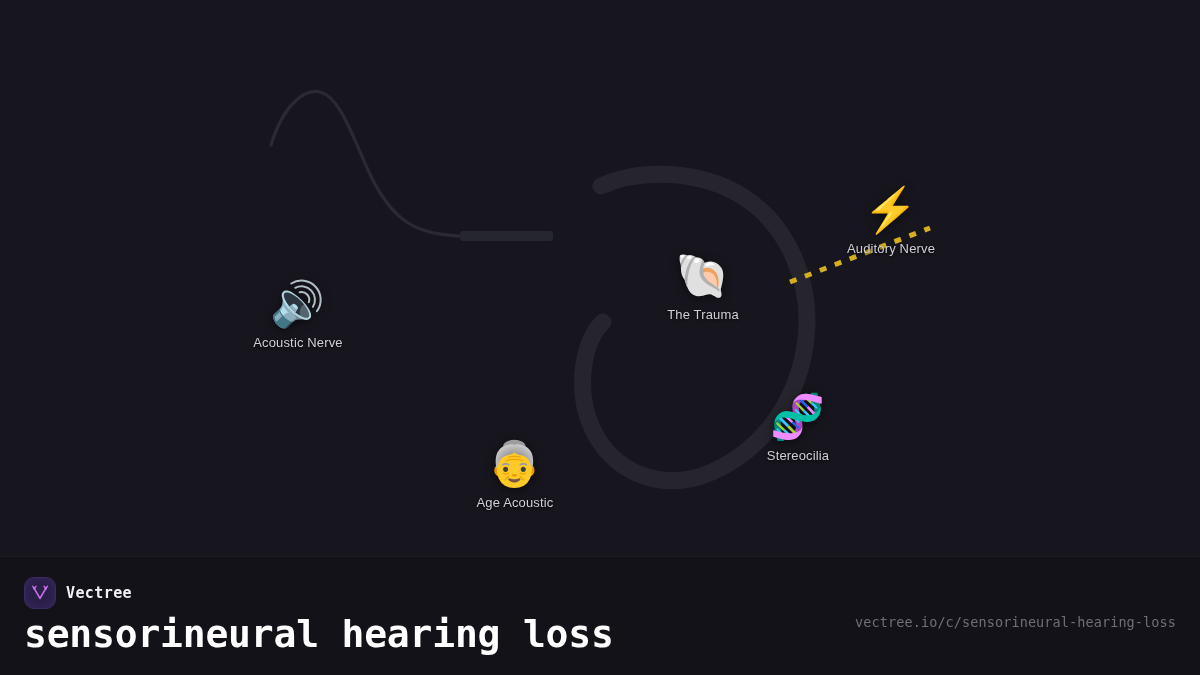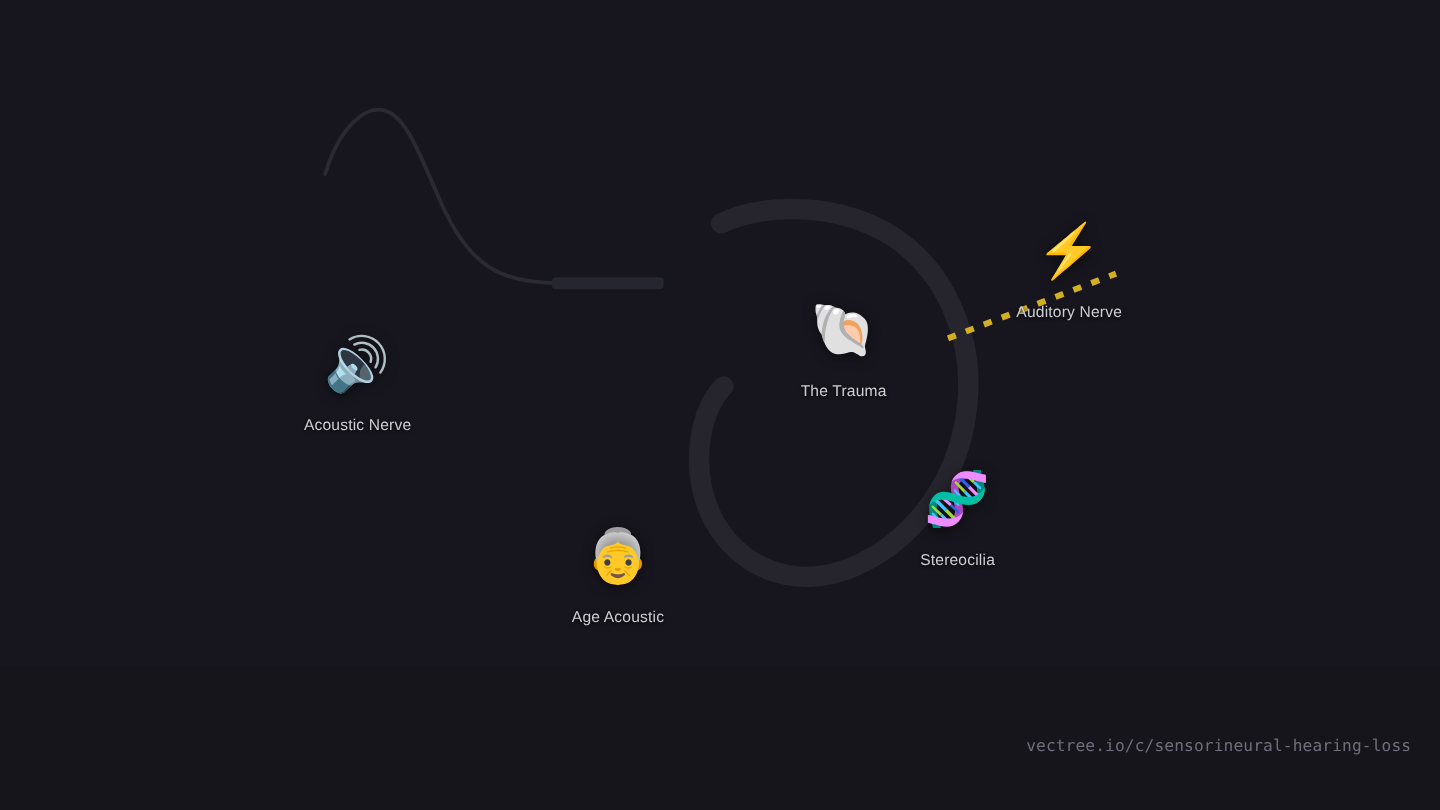--- a/index.html
+++ b/index.html
@@ -39,21 +39,21 @@
   }
   .node .emoji {
     font-size:44px;
     line-height:52px;
     height:52px;
     display:block;
     user-select:none;
     text-shadow:0 2px 10px rgba(0,0,0,.55);
   }
   .node .nlabel {
-    margin-top:16px;
+    margin-top:5px;
     font-size:13px;
     color:#cfcfd6;
     letter-spacing:.15px;
     white-space:nowrap;
     text-shadow:0 1px 3px rgba(0,0,0,.9);
     text-align:center;
   }
 
   
   #footer {
@@ -145,16 +145,33 @@
       <span class="nlabel">Stereocilia</span>
     </div>
 
     <div class="node" style="left:515px; top:432px;">
       <span class="emoji">👵</span>
       <span class="nlabel">Age Acoustic</span>
     </div>
 
   </div>
 
+  <div id="footer">
+
+    <div id="brand">
+      <div id="logo-mark">
+        <svg width="20" height="20" viewBox="0 0 20 20">
+          <path d="M4.2 5.4 L10 15.4 L15.8 5.4" fill="none" stroke="#c46ce8" stroke-width="1.7" stroke-linecap="round" stroke-linejoin="round"></path>
+          <path d="M4.2 5.4 L2.6 3.2 M4.2 5.4 L6.1 3.2" fill="none" stroke="#c46ce8" stroke-width="1.4" stroke-linecap="round"></path>
+          <path d="M15.8 5.4 L14.0 3.2 M15.8 5.4 L17.5 3.2" fill="none" stroke="#c46ce8" stroke-width="1.4" stroke-linecap="round"></path>
+          <circle cx="4.2" cy="5.4" r="1.15" fill="#d07ef0"></circle>
+          <circle cx="15.8" cy="5.4" r="1.15" fill="#d07ef0"></circle>
+        </svg>
+      </div>
+      <span id="brand-name">Vectree</span>
+    </div>
+
+    <div id="page-title">sensorineural hearing loss</div>
+  </div>
 
   <div id="footer-url">vectree.io/c/sensorineural-hearing-loss</div>
 
 </div>
 
 </body></html>

